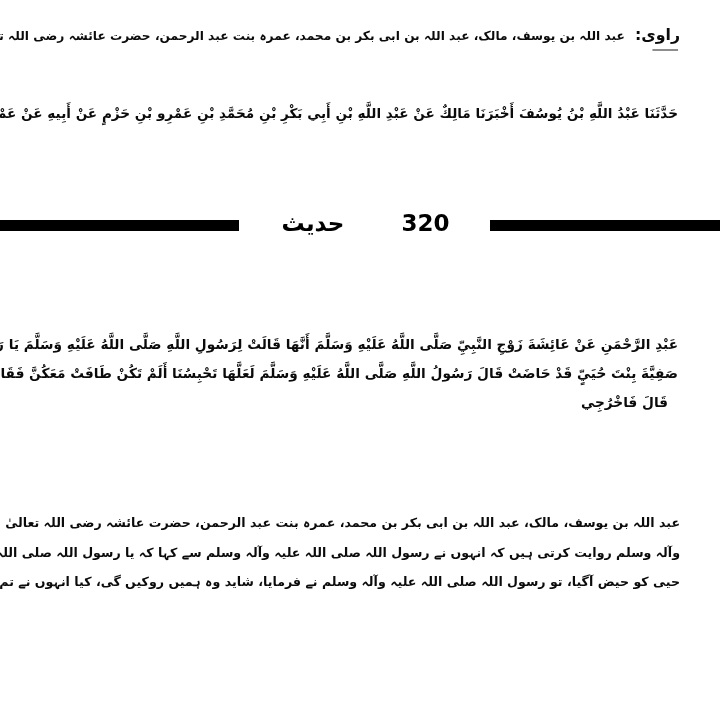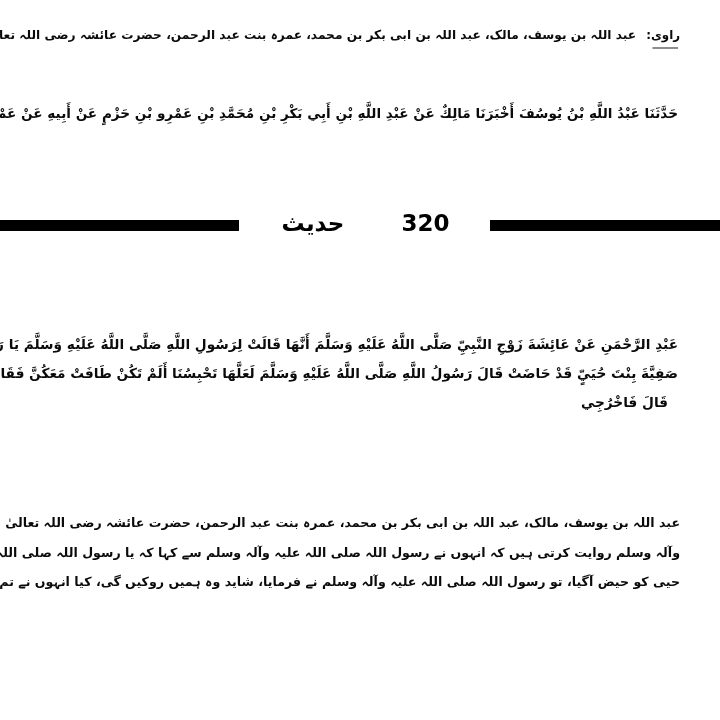--- a/index.html
+++ b/index.html
@@ -37,21 +37,21 @@
     line-height: 22px;
     letter-spacing: -0.1px;
     white-space: nowrap;
     text-align: right;
     font-weight: 600;
     transform: scaleX(0.985);
     transform-origin: right center;
   }
   .narrator-label {
     font-weight: 700;
-    font-size: 12px;
+    font-size: 16px;
     padding-left: 6px;
     position: relative;
   }
   .narrator-label::after {
     content: "";
     position: absolute;
     right: 2px;
     bottom: -7px;
     width: 26px;
     height: 2px;

